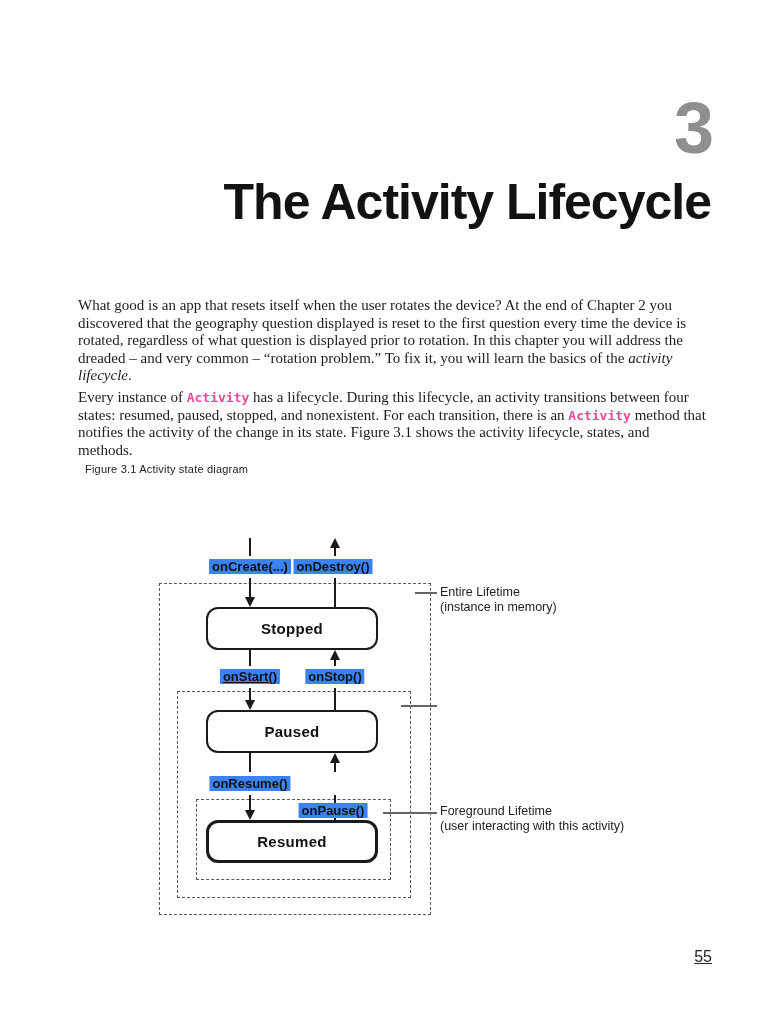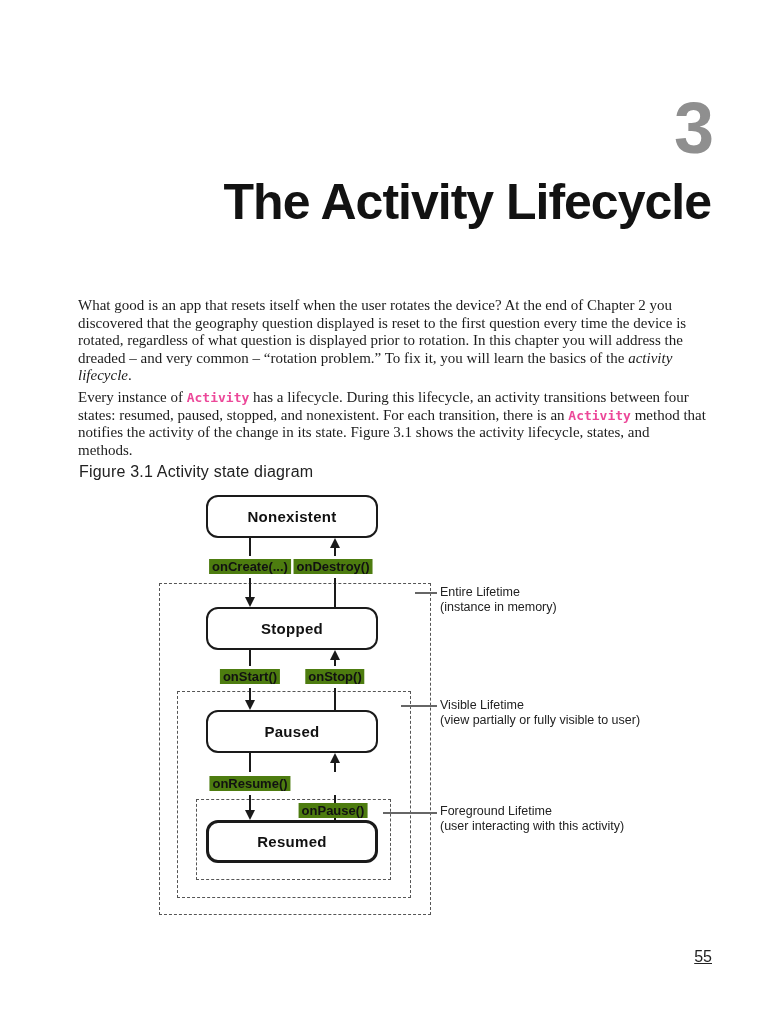--- a/index.html
+++ b/index.html
@@ -29,22 +29,22 @@
   }
   .para-1 { top: 297px; }
   .para-2 { top: 389px; }
   .para em { font-style: italic; }
   .para code {
     font-family: "DejaVu Sans Mono", "Liberation Mono", monospace;
     font-weight: bold; font-size: 13px; color: #ec4899;
   }
 
   .fig-caption {
-    position: absolute; left: 79px; top: 463px;
-    font-size: 16px; color: #222; letter-spacing: 0.2px; text-align: center;
+    position: absolute; left: 85px; top: 463px;
+    font-size: 11px; color: #222; letter-spacing: 0.2px; text-align: center;
   }
 
   
   .diagram { position: absolute; left: 0; top: 0; width: 768px; height: 1024px; }
 
   .dashed-box {
     position: absolute; border: 1.5px dashed #555; background: transparent;
   }
   .dash-entire     { left: 159px; top: 583px; width: 272px; height: 332px; }
   .dash-visible    { left: 177px; top: 691px; width: 234px; height: 207px; }
@@ -72,21 +72,21 @@
   }
   .arrow-up {
     position: absolute; left: 330px; width: 0; height: 0;
     border-left: 5px solid transparent; border-right: 5px solid transparent;
     border-bottom: 10px solid #1a1a1a;
   }
 
   .t-label {
     position: absolute; transform: translateX(-50%);
     font-size: 13px; font-weight: bold; color: #111;
-    background: #4d7c0f; padding: 0 3px; white-space: nowrap;
+    background: #3b82f6; padding: 0 3px; white-space: nowrap;
   }
 
   .lt-conn { position: absolute; height: 1.5px; background: #666; }
 
   .lt-label {
     position: absolute; left: 440px;
     font-size: 12.5px; line-height: 14.5px; color: #222; white-space: nowrap;
   }
 
   
@@ -114,24 +114,20 @@
   <div class="dashed-box dash-foreground"></div>
 
   <div class="lt-conn" style="left:415px; top:592px; width:22px;"></div>
   <div class="lt-conn" style="left:401px; top:705px; width:36px;"></div>
   <div class="lt-conn" style="left:383px; top:812px; width:54px;"></div>
 
   <div class="lt-label" style="top:585px;">
     <div>Entire Lifetime</div>
     <div>(instance in memory)</div>
   </div>
-  <div class="lt-label" style="top:698px;">
-    <div>Visible Lifetime</div>
-    <div>(view partially or fully visible to user)</div>
-  </div>
   <div class="lt-label" style="top:804px;">
     <div>Foreground Lifetime</div>
     <div>(user interacting with this activity)</div>
   </div>
 
   <div class="vline vl-down" style="top:538px; height:18px;"></div>
   <div class="vline vl-down" style="top:578px; height:20px;"></div>
   <div class="arrow-down" style="top:597px;"></div>
   <div class="arrow-up" style="top:538px;"></div>
   <div class="vline vl-up" style="top:548px; height:8px;"></div>
@@ -146,25 +142,24 @@
 
   <div class="vline vl-down" style="top:753px; height:19px;"></div>
   <div class="vline vl-down" style="top:795px; height:15px;"></div>
   <div class="arrow-down" style="top:810px;"></div>
   <div class="arrow-up" style="top:753px;"></div>
   <div class="vline vl-up" style="top:763px; height:9px;"></div>
   <div class="vline vl-up" style="top:795px; height:25px;"></div>
 
   <div class="t-label" style="left:250px; top:559px;">onCreate(...)</div>
   <div class="t-label" style="left:333px; top:559px;">onDestroy()</div>
-  <div class="t-label" style="left:250px; top:669px;">onStart()</div>
+  <div class="t-label" style="left:250px; top:669px;text-decoration:underline;">onStart()</div>
   <div class="t-label" style="left:335px; top:669px;">onStop()</div>
   <div class="t-label" style="left:250px; top:776px;">onResume()</div>
   <div class="t-label" style="left:333px; top:803px;">onPause()</div>
 
-  <div class="state-box state-nonexistent">Nonexistent</div>
   <div class="state-box state-stopped">Stopped</div>
   <div class="state-box state-paused">Paused</div>
   <div class="state-box state-resumed">Resumed</div>
 
 </div>
 
 <div class="page-num">55</div>
 
 </body></html>

